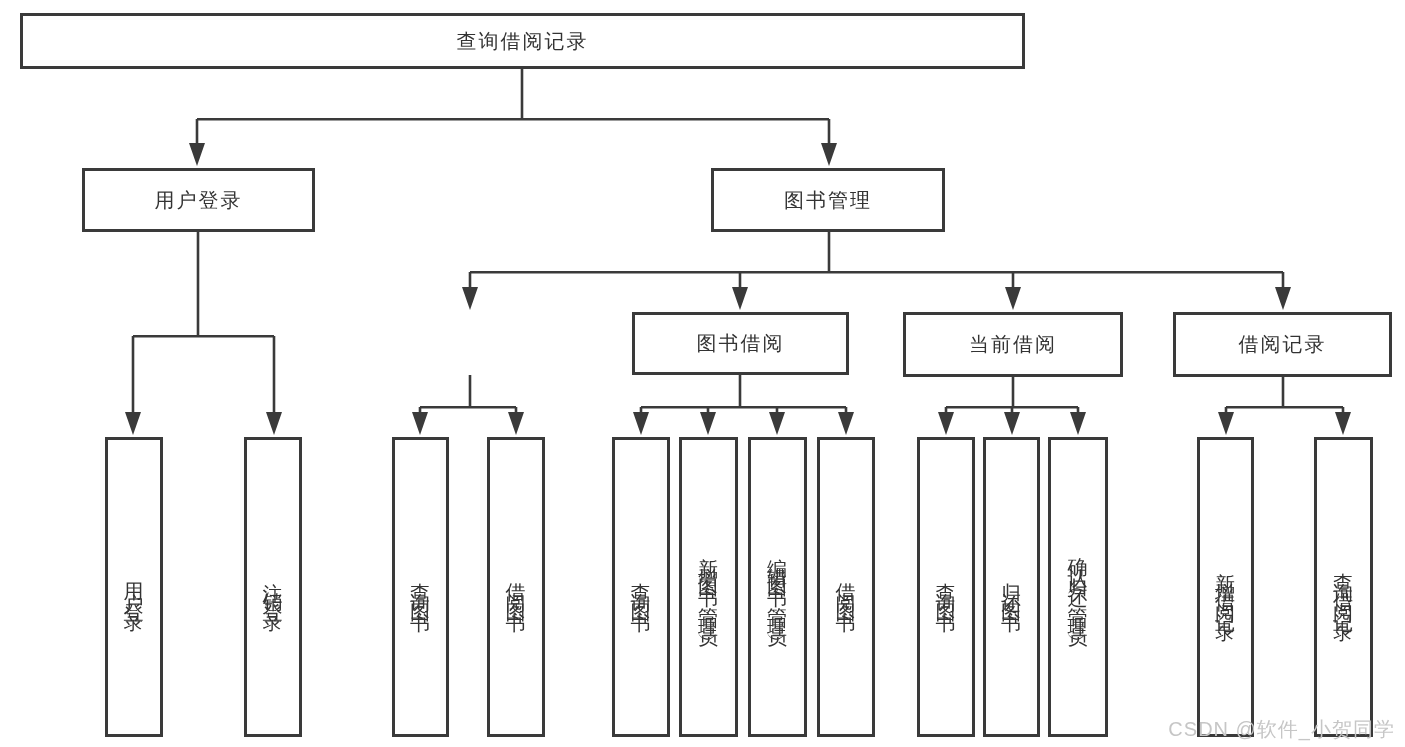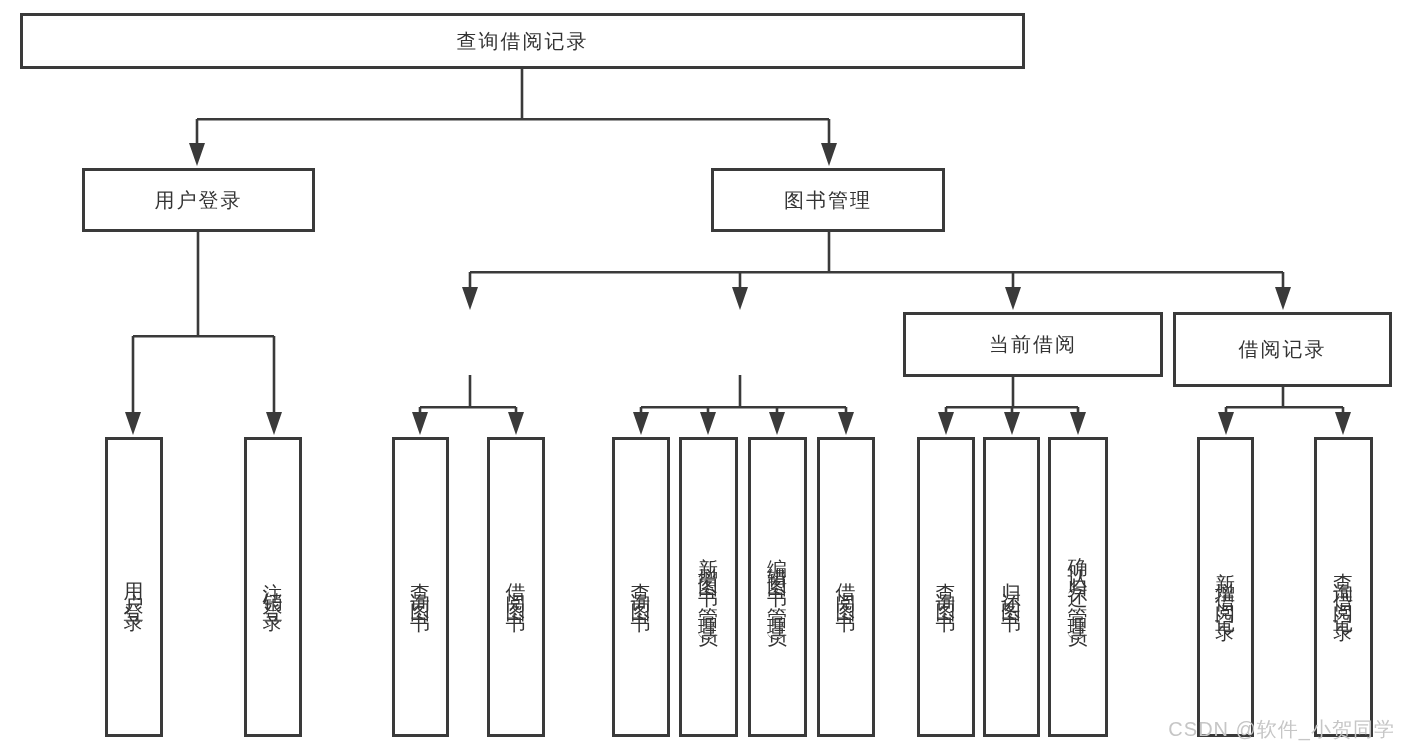--- a/index.html
+++ b/index.html
@@ -131,24 +131,27 @@
     <span>查询借阅记录</span>
   </div>
 
   <div class="box" style="left:82px;top:168px;width:233px;height:64px;">
     <span>用户登录</span>
   </div>
   <div class="box" style="left:711px;top:168px;width:234px;height:64px;">
     <span>图书管理</span>
   </div>
 
-  <div class="box" style="left:903px;top:312px;width:260px;height:65px;">
+  <div class="box" style="left:632px;top:312px;width:217px;height:63px;">
+    <span>图书借阅</span>
+  </div>
+  <div class="box" style="left:903px;top:312px;width:220px;height:65px;">
     <span>当前借阅</span>
   </div>
-  <div class="box" style="left:1173px;top:312px;width:219px;height:75px;">
+  <div class="box" style="left:1173px;top:312px;width:219px;height:65px;">
     <span>借阅记录</span>
   </div>
 
   <div class="leaf" style="left:105px;top:437px;width:58px;height:300px;">
     <span class="vtext">用户登录</span>
   </div>
   <div class="leaf" style="left:244px;top:437px;width:58px;height:300px;">
     <span class="vtext">注销登录</span>
   </div>
 

